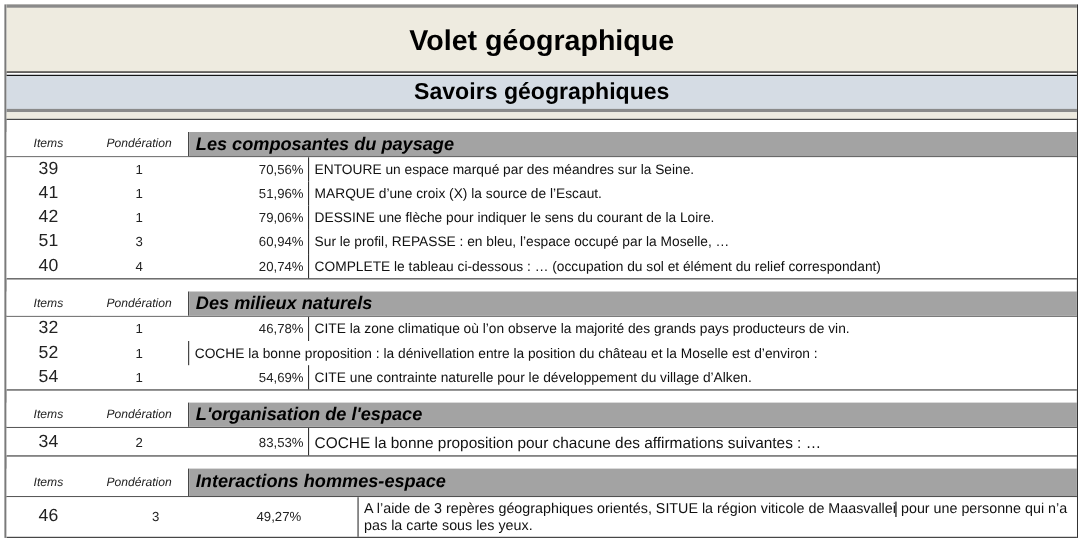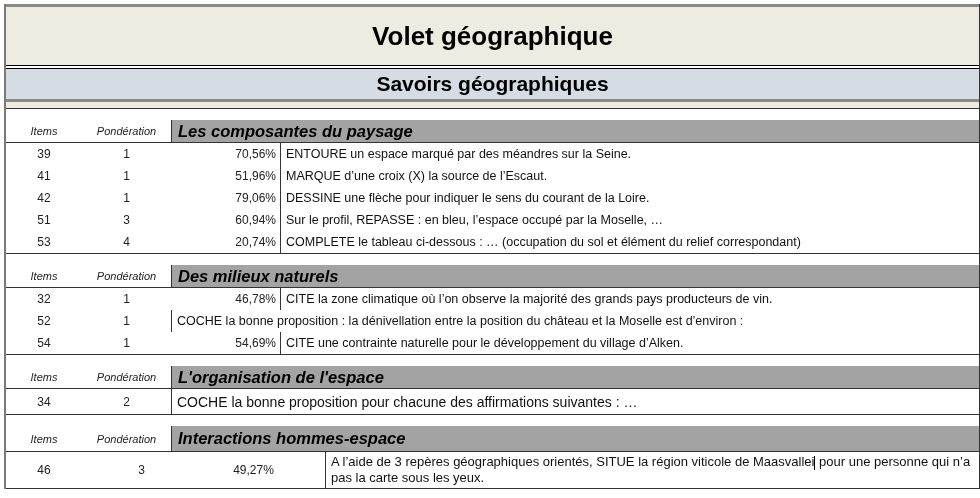--- a/index.html
+++ b/index.html
@@ -8,21 +8,21 @@
     .title-band { height: 58px; background: #eeebe0; border-top: 3px solid #8a8a8a; border-bottom: 1px solid #000; display: flex; align-items: center; justify-content: center; font-size: 26px; font-weight: bold; }
     .subtitle-band { height: 30px; margin-top: 2px; background: #d5dce4; border-top: 1px solid #000; border-bottom: 3px solid #8a8a8a; display: flex; align-items: center; justify-content: center; font-size: 21px; font-weight: bold; }
     .section { border-top: 1px solid #333; }
     .sec-head { display: flex; height: 22px; border-bottom: 1px solid #333; margin-top: 11px; }
     .sec-head .lbl-items { width: 76px; background: #fff; font-style: italic; font-size: 11px; display: flex; align-items: center; justify-content: center; color: #222; }
     .sec-head .lbl-pond { width: 89px; background: #fff; font-style: italic; font-size: 11px; display: flex; align-items: center; justify-content: center; color: #222; border-right: 1px solid #333; }
     .sec-head .sec-title { flex: 1; background: #a3a3a3; font-style: italic; font-weight: bold; font-size: 16.5px; display: flex; align-items: center; padding-left: 6px; }
     .rows { background: #fff; }
     .row { display: flex; height: 22px; }
     .row.tall { height: 36px; gap: 15px; }
-    .cell-item { width: 76px; font-size: 12px; display: flex; align-items: center; justify-content: center; color: #222; }
+    .cell-item { width: 76px; font-size: 16px; display: flex; align-items: center; justify-content: center; color: #222; }
     .cell-pond { width: 89px; font-size: 12px; display: flex; align-items: center; justify-content: center; color: #222; }
     .cell-pct { width: 109px; font-size: 12px; display: flex; align-items: center; justify-content: flex-end; padding-right: 0; color: #222; box-sizing: border-box; padding-right: 4px; }
     .cell-desc { flex: 1; border-left: 1px solid #333; font-size: 12.5px; display: flex; align-items: center; padding-left: 5px; line-height: 16px; color: #111; }
     .rows-block { border-bottom: 1px solid #333; }
     .spacer { height: 6px; background: #eeebe0; }
     .cursor { display: inline-block; width: 1px; height: 14px; background: #000; vertical-align: middle; }
   </style>
 </head>
 <body>
 
@@ -56,21 +56,21 @@
         <div class="cell-pct">79,06%</div>
         <div class="cell-desc">DESSINE une flèche pour indiquer le sens du courant de la Loire.</div>
       </div>
       <div class="row">
         <div class="cell-item">51</div>
         <div class="cell-pond">3</div>
         <div class="cell-pct">60,94%</div>
         <div class="cell-desc">Sur le profil, REPASSE : en bleu, l’espace occupé par la Moselle, …</div>
       </div>
       <div class="row">
-        <div class="cell-item">53</div>
+        <div class="cell-item">40</div>
         <div class="cell-pond">4</div>
         <div class="cell-pct">20,74%</div>
         <div class="cell-desc">COMPLETE le tableau ci-dessous : … (occupation du sol et élément du relief correspondant)</div>
       </div>
     </div>
   </div>
 
   <div class="section" style="border-top:none;">
     <div class="sec-head">
       <div class="lbl-items">Items</div>
@@ -101,20 +101,21 @@
   <div class="section" style="border-top:none;">
     <div class="sec-head">
       <div class="lbl-items">Items</div>
       <div class="lbl-pond">Pondération</div>
       <div class="sec-title">L'organisation de l'espace</div>
     </div>
     <div class="rows rows-block">
       <div class="row" style="height:25px;">
         <div class="cell-item">34</div>
         <div class="cell-pond">2</div>
+        <div class="cell-pct">83,53%</div>
         <div class="cell-desc" style="font-size:14px;">COCHE la bonne proposition pour chacune des affirmations suivantes : …</div>
       </div>
     </div>
   </div>
 
   <div class="section" style="border-top:none;">
     <div class="sec-head" style="height:25px;">
       <div class="lbl-items">Items</div>
       <div class="lbl-pond">Pondération</div>
       <div class="sec-title">Interactions hommes-espace</div>

